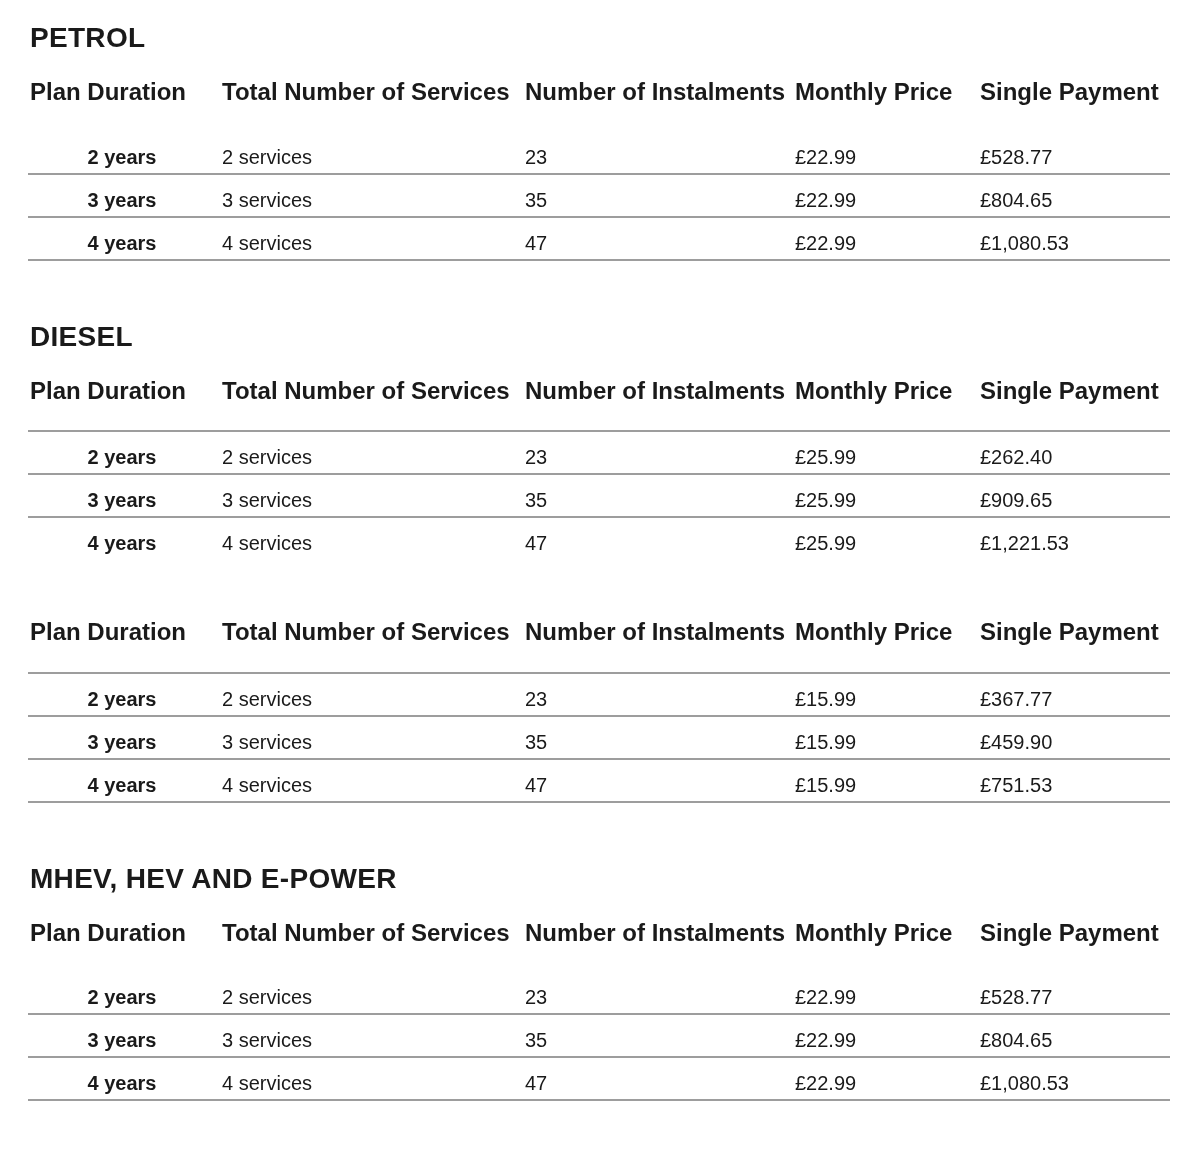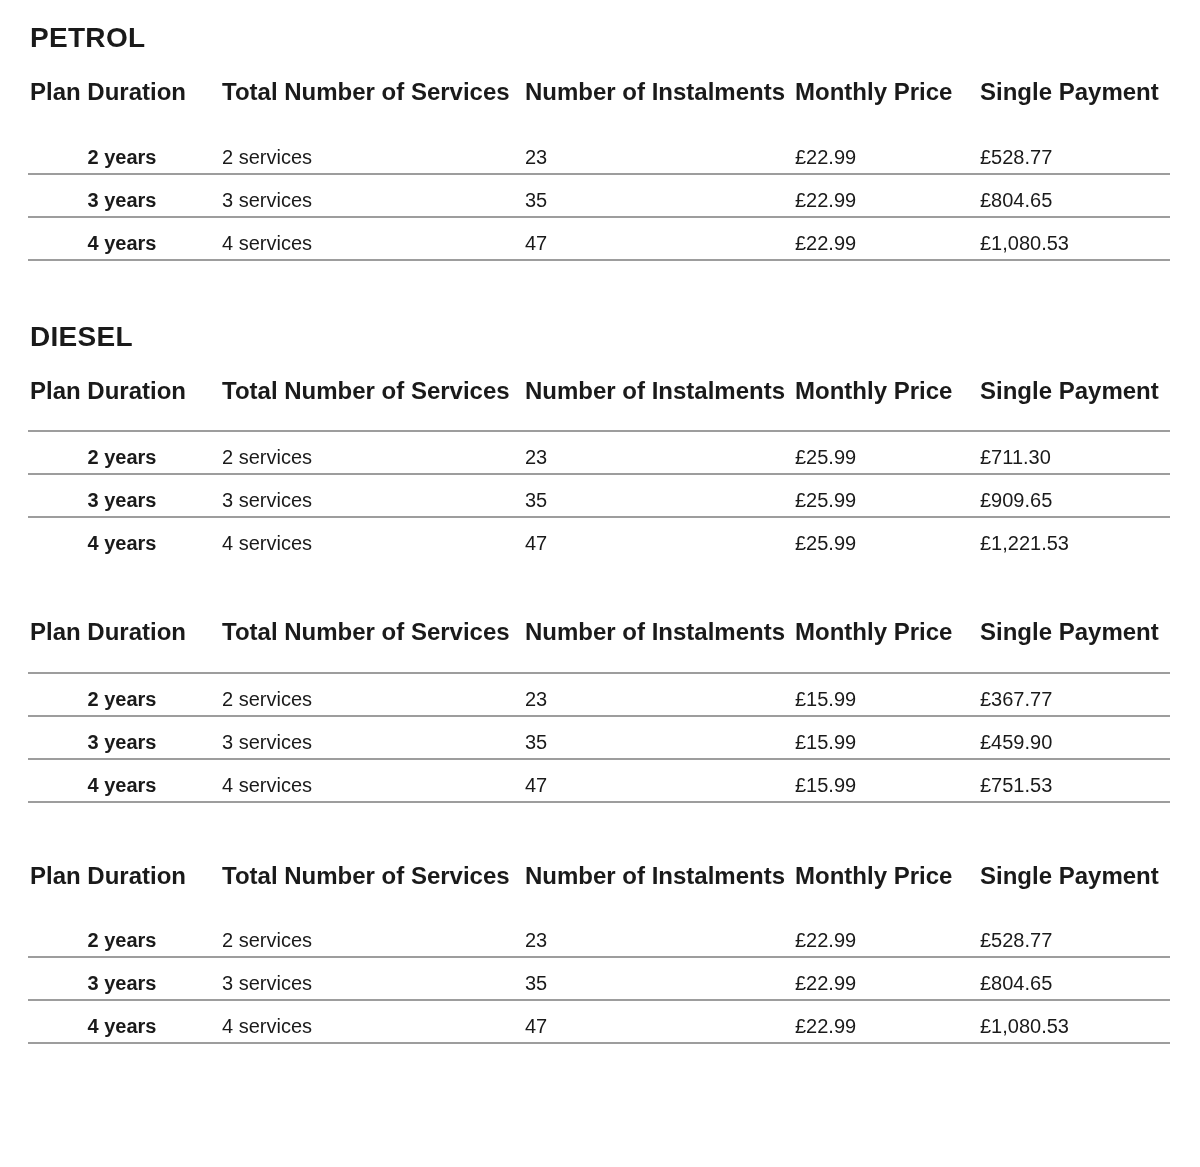--- a/index.html
+++ b/index.html
@@ -126,21 +126,21 @@
           <th>Monthly Price</th>
           <th>Single Payment</th>
         </tr>
       </thead>
       <tbody>
         <tr>
           <td class="duration">2 years</td>
           <td>2 services</td>
           <td>23</td>
           <td>£25.99</td>
-          <td>£711.30</td>
+          <td>£262.40</td>
         </tr>
         <tr>
           <td class="duration">3 years</td>
           <td>3 services</td>
           <td>35</td>
           <td>£25.99</td>
           <td>£909.65</td>
         </tr>
         <tr>
           <td class="duration">4 years</td>
@@ -191,20 +191,21 @@
           <td>4 services</td>
           <td>47</td>
           <td>£15.99</td>
           <td>£751.53</td>
         </tr>
       </tbody>
     </table>
   </section>
 
   <section class="plan-section">
+    <h2 class="section-title">MHEV, HEV AND E-POWER</h2>
     <table class="pricing-table">
       <colgroup>
           <col class="c1">
           <col class="c2">
           <col class="c3">
           <col class="c4">
           <col class="c5">
         </colgroup>
       <thead>
         <tr>

